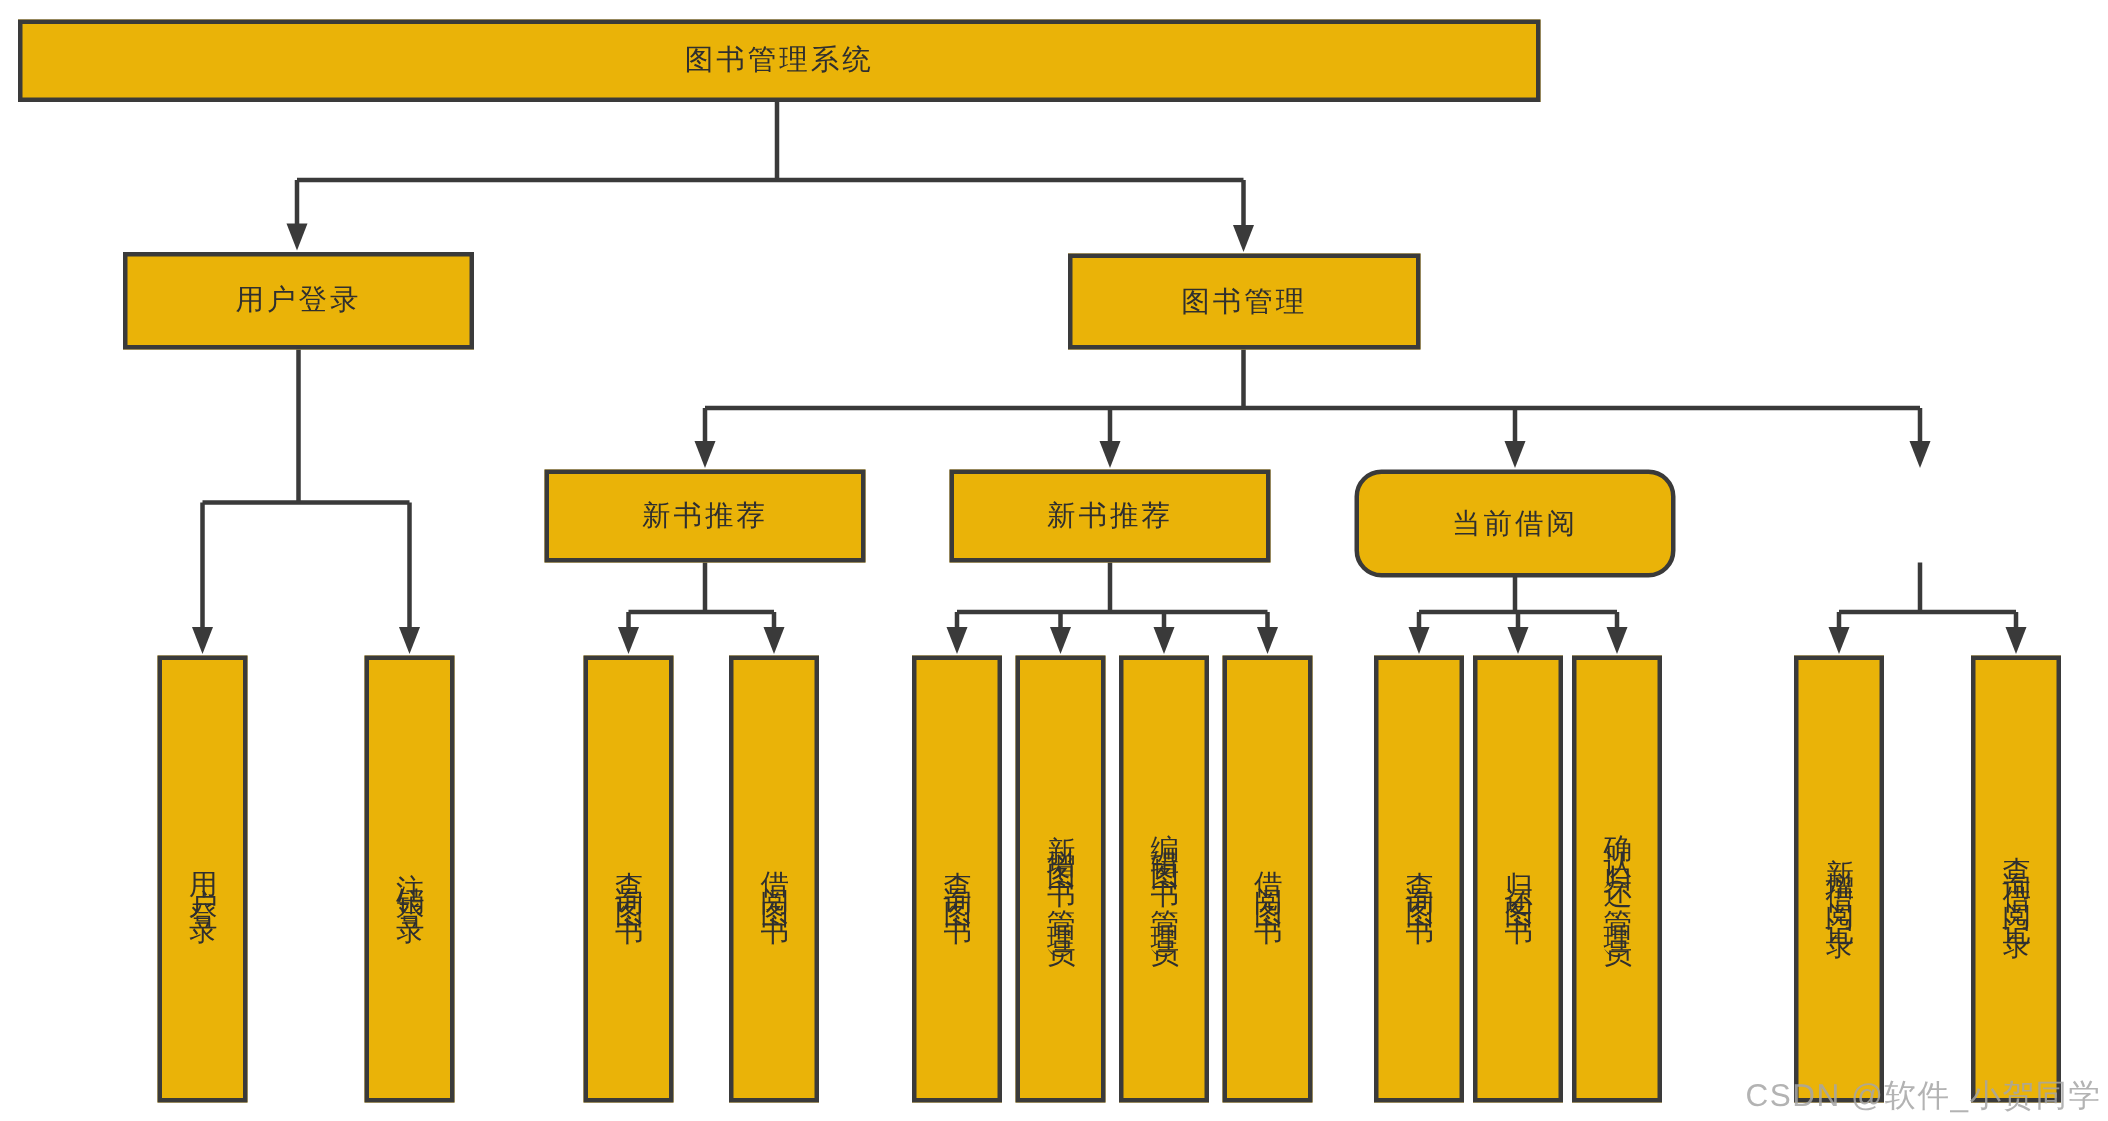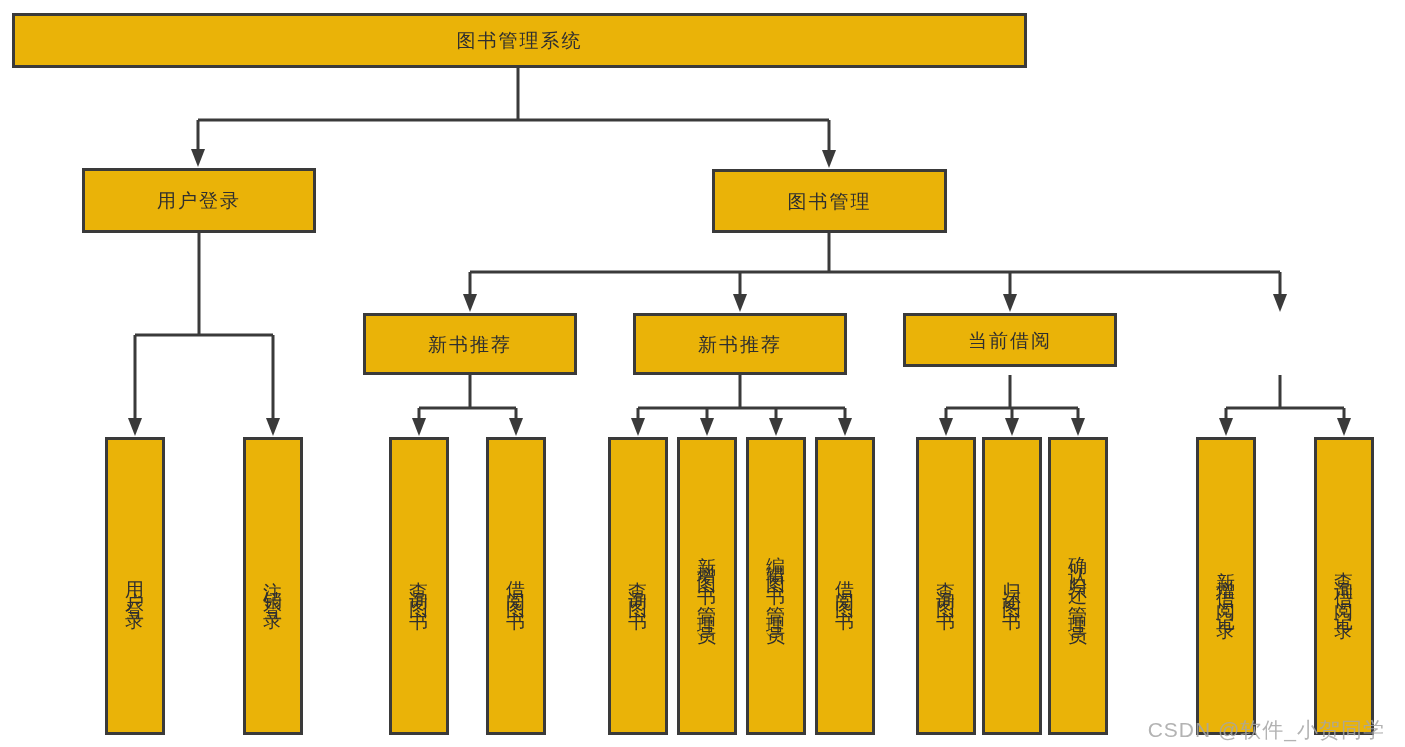--- a/index.html
+++ b/index.html
@@ -49,21 +49,21 @@
     width: 60px;
     height: 298px;
     writing-mode: vertical-rl;
     text-orientation: mixed;
     letter-spacing: 10px;
     font-size: 19px;
   }
 
   .watermark {
     position: absolute;
-    right: 20px;
+    right: 4px;
     bottom: 3px;
     font-size: 21px;
     letter-spacing: 1px;
     color: #a6a6a6;
     opacity: 0.85;
     white-space: nowrap;
     z-index: 5;
     margin-top: 20px;
   }
 </style>
@@ -122,21 +122,21 @@
     </g>
   </svg>
 
   <div class="box" style="left:12px; top:13px; width:1015px; height:55px;">图书管理系统</div>
 
   <div class="box" style="left:82px; top:168px; width:234px; height:65px;">用户登录</div>
   <div class="box" style="left:363px; top:313px; width:214px; height:62px;">新书推荐</div>
 
   <div class="box" style="left:712px; top:169px; width:235px; height:64px;">图书管理</div>
   <div class="box" style="left:633px; top:313px; width:214px; height:62px;">新书推荐</div>
-  <div class="box" style="left:903px; top:313px; width:214px; height:54px;">当前借阅</div>
+  <div class="box" style="left:903px; top:313px; width:214px; height:72px;border-radius:18px;">当前借阅</div>
 
   <div class="box leaf" style="left:105px;">用户登录</div>
   <div class="box leaf" style="left:243px;">注销登录</div>
 
   <div class="box leaf" style="left:389px;">查询图书</div>
   <div class="box leaf" style="left:486px;">借阅图书</div>
 
   <div class="box leaf" style="left:608px;">查询图书</div>
   <div class="box leaf" style="left:677px;">新增图书（管理员）</div>
   <div class="box leaf" style="left:746px;">编辑图书（管理员）</div>

